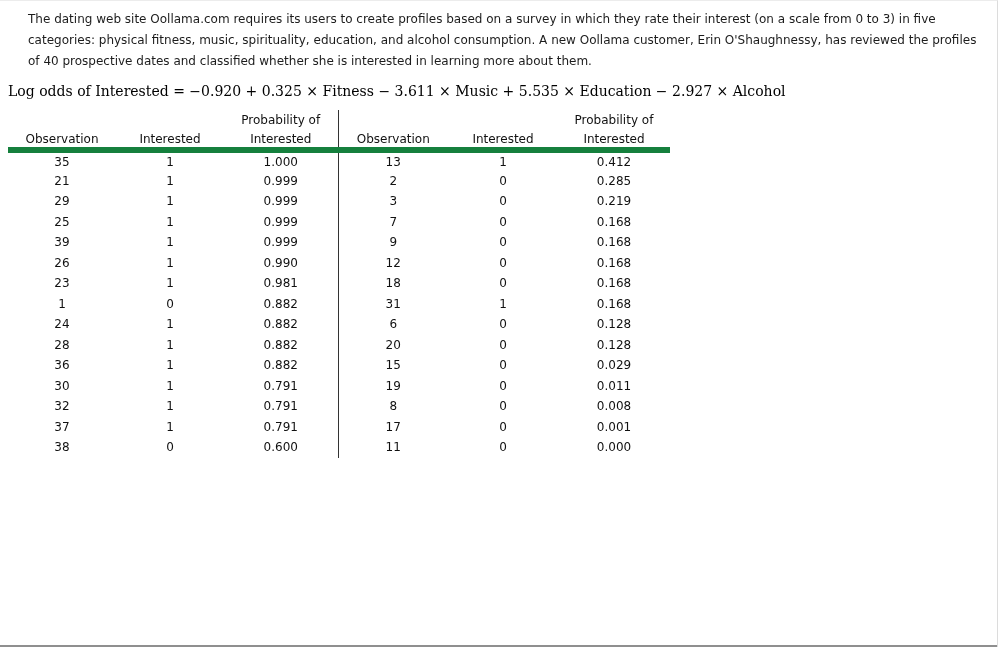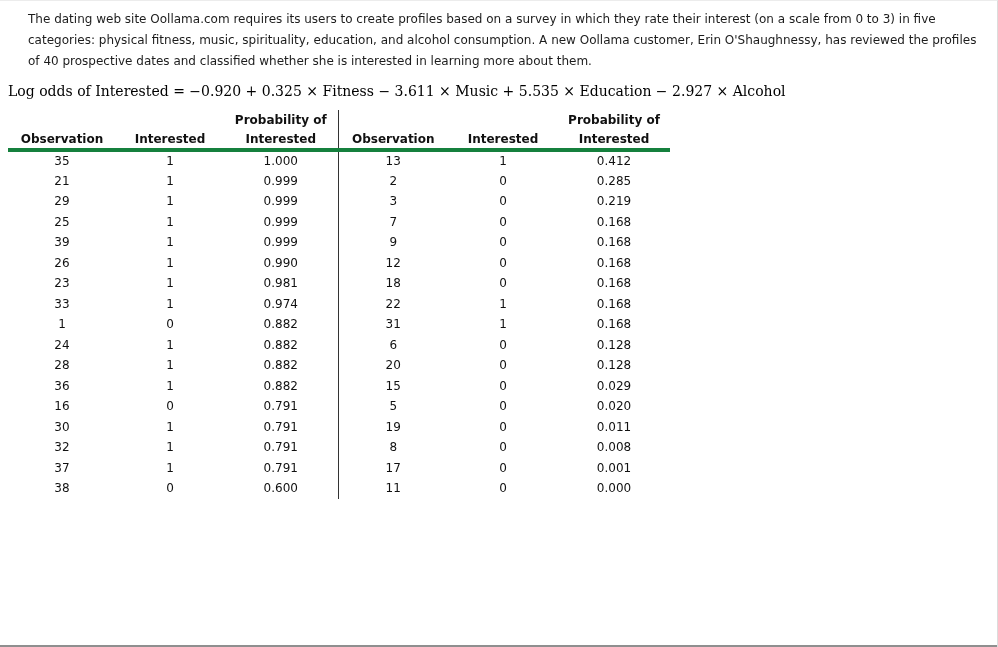--- a/index.html
+++ b/index.html
@@ -42,26 +42,26 @@
   }
   table.prob-table th,
   table.prob-table td {
     text-align: center;
     vertical-align: middle;
     padding: 0;
     font-size: 12px;
     color: #111;
   }
   table.prob-table thead th {
-    font-weight: bold;
+    font-weight: normal;
     height: 20px;
     text-align: center;
   }
   table.prob-table thead tr.underline th {
-    border-bottom: 4px solid #15803d;
+    border-bottom: 6px solid #15803d;
     margin-top: 40px;
   }
   table.prob-table tbody td {
     height: 20.5px;
     font-weight: normal;
   }
   .divider {
     border-right: 1px solid #333;
   }
   .bottom-rule {
@@ -162,28 +162,20 @@
         </tr>
         <tr>
           <td>23</td>
           <td>1</td>
           <td class="divider">0.981</td>
           <td>18</td>
           <td>0</td>
           <td>0.168</td>
         </tr>
         <tr>
-          <td>33</td>
-          <td>1</td>
-          <td class="divider">0.974</td>
-          <td>22</td>
-          <td>1</td>
-          <td>0.168</td>
-        </tr>
-        <tr>
           <td>1</td>
           <td>0</td>
           <td class="divider">0.882</td>
           <td>31</td>
           <td>1</td>
           <td>0.168</td>
         </tr>
         <tr>
           <td>24</td>
           <td>1</td>
@@ -200,28 +192,20 @@
           <td>0</td>
           <td>0.128</td>
         </tr>
         <tr>
           <td>36</td>
           <td>1</td>
           <td class="divider">0.882</td>
           <td>15</td>
           <td>0</td>
           <td>0.029</td>
-        </tr>
-        <tr>
-          <td>16</td>
-          <td>0</td>
-          <td class="divider">0.791</td>
-          <td>5</td>
-          <td>0</td>
-          <td>0.020</td>
         </tr>
         <tr>
           <td>30</td>
           <td>1</td>
           <td class="divider">0.791</td>
           <td>19</td>
           <td>0</td>
           <td>0.011</td>
         </tr>
         <tr>

